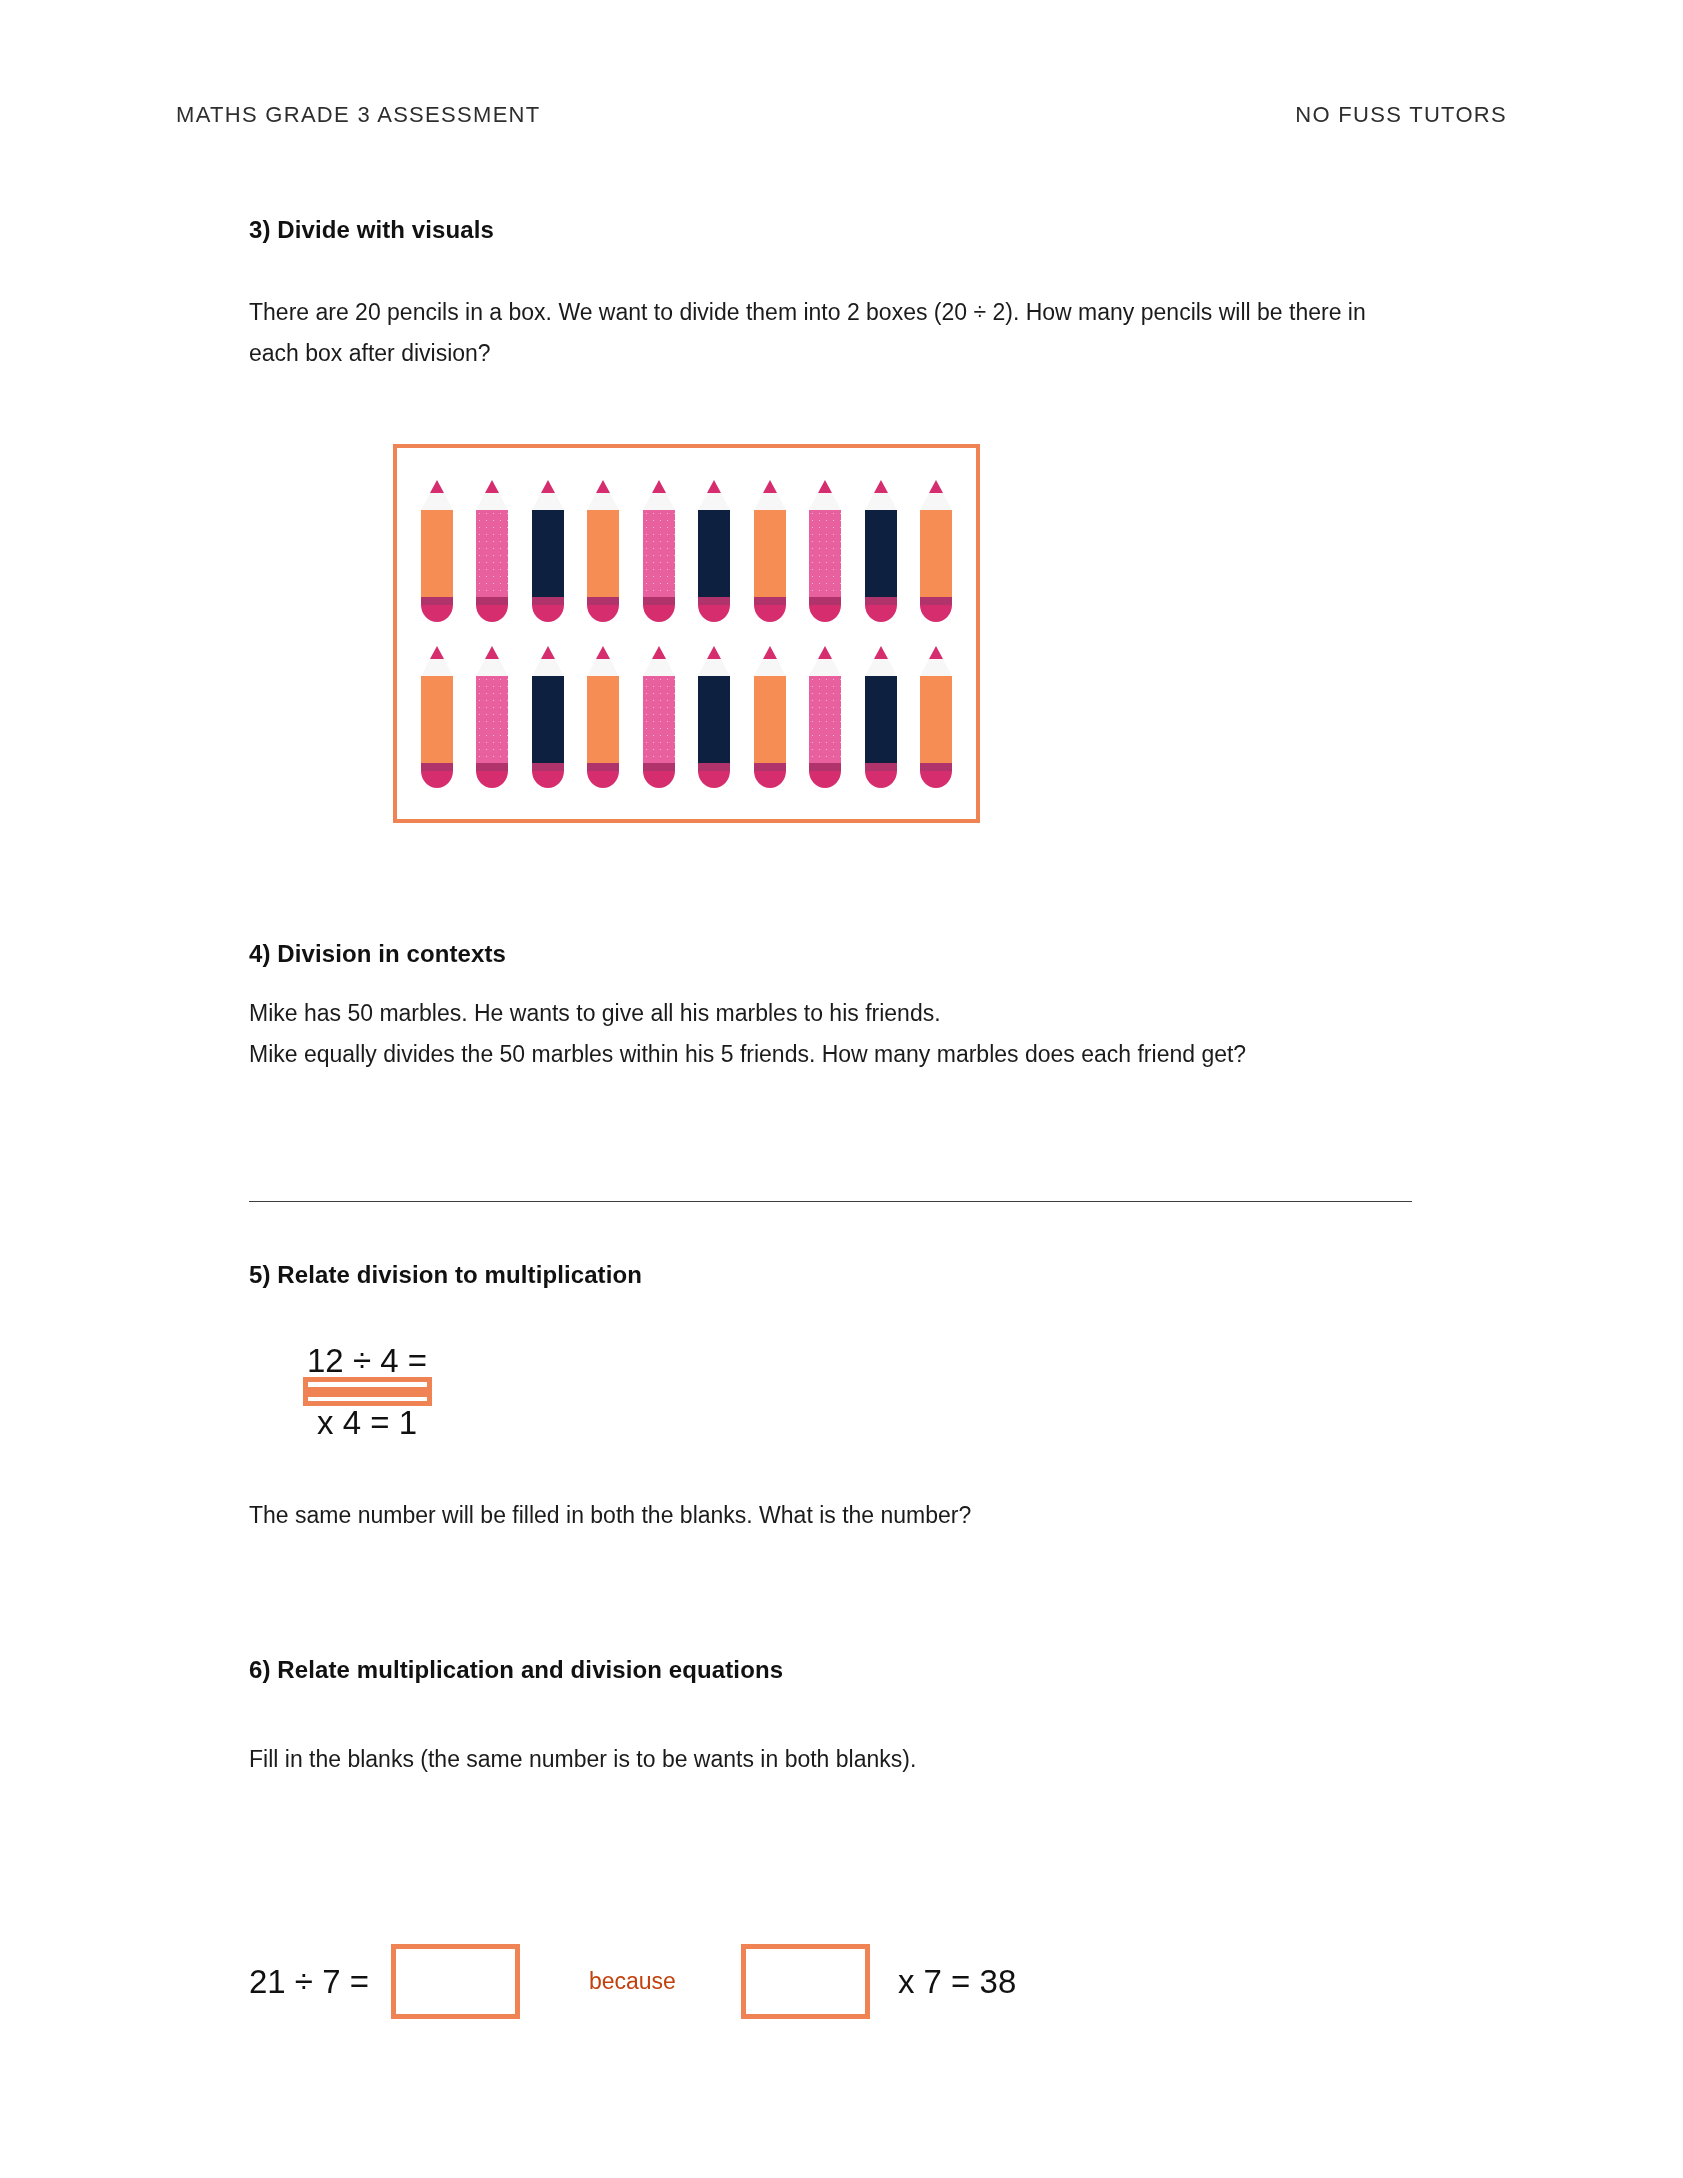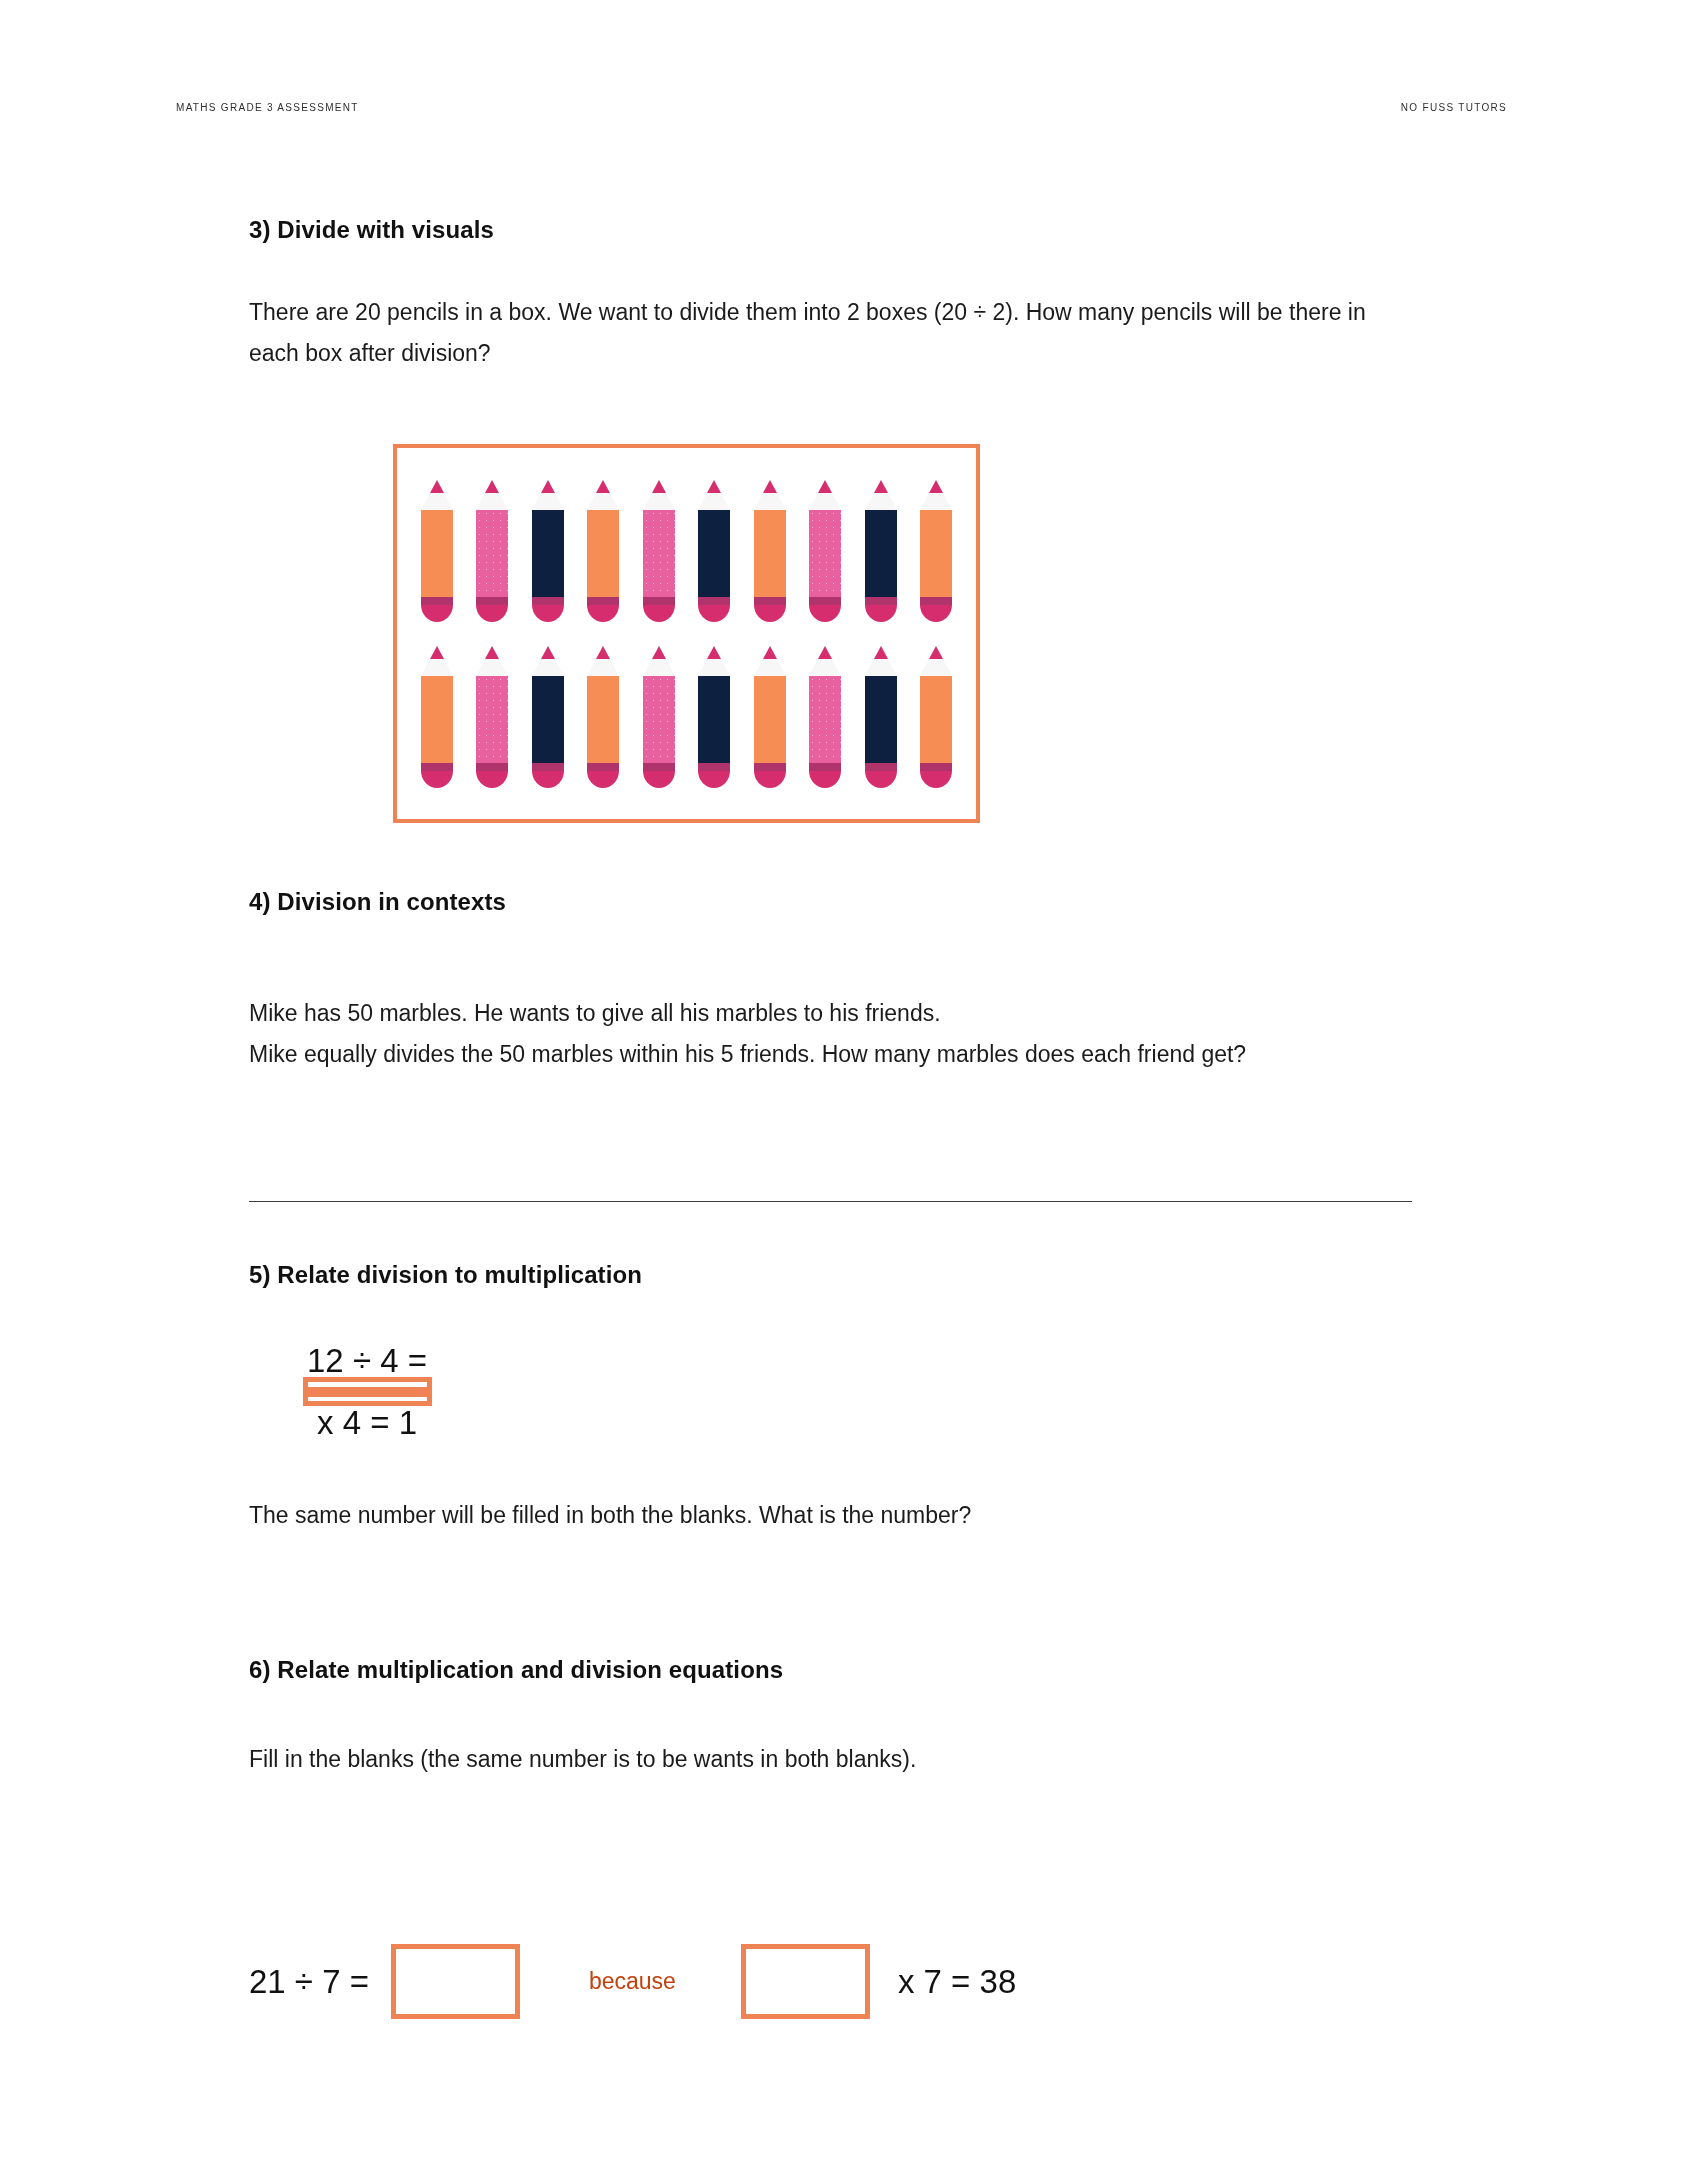--- a/index.html
+++ b/index.html
@@ -28,21 +28,21 @@
   .running-header {
     position: absolute;
     top: 102px;
     left: 176px;
     right: 176px;
     display: flex;
     justify-content: space-between;
     align-items: baseline;
   }
   .running-header .hdr-text {
-    font-size: 10px;
+    font-size: 22px;
     letter-spacing: 1.3px;
     color: #2e2e2e;
     font-weight: 400;
     white-space: nowrap;
   }
 
   
   .content {
     position: absolute;
     left: 249px;
@@ -66,21 +66,21 @@
     margin: 0;
     max-width: 1124px;
   }
 
   
   .b-q3-heading { position: absolute; top: 216px; left: 0; }
   .b-q3-body    { position: absolute; top: 292px; left: 0; width: 1124px; }
 
   .b-pencilbox  { position: absolute; top: 444px; left: 144px; }
 
-  .b-q4-heading { position: absolute; top: 888px; left: 0; }
+  .b-q4-heading { position: absolute; top: 940px; left: 0; }
   .b-q4-body    { position: absolute; top: 993px; left: 0; width: 1129px; }
 
   .b-divider    { position: absolute; top: 1201px; left: 0; width: 1163px; }
   .divider-line {
     width: 100%;
     height: 0;
     border-top: 1.6px solid #3b3f42;
   }
 
   .b-q5-heading { position: absolute; top: 1261px; left: 0; }

